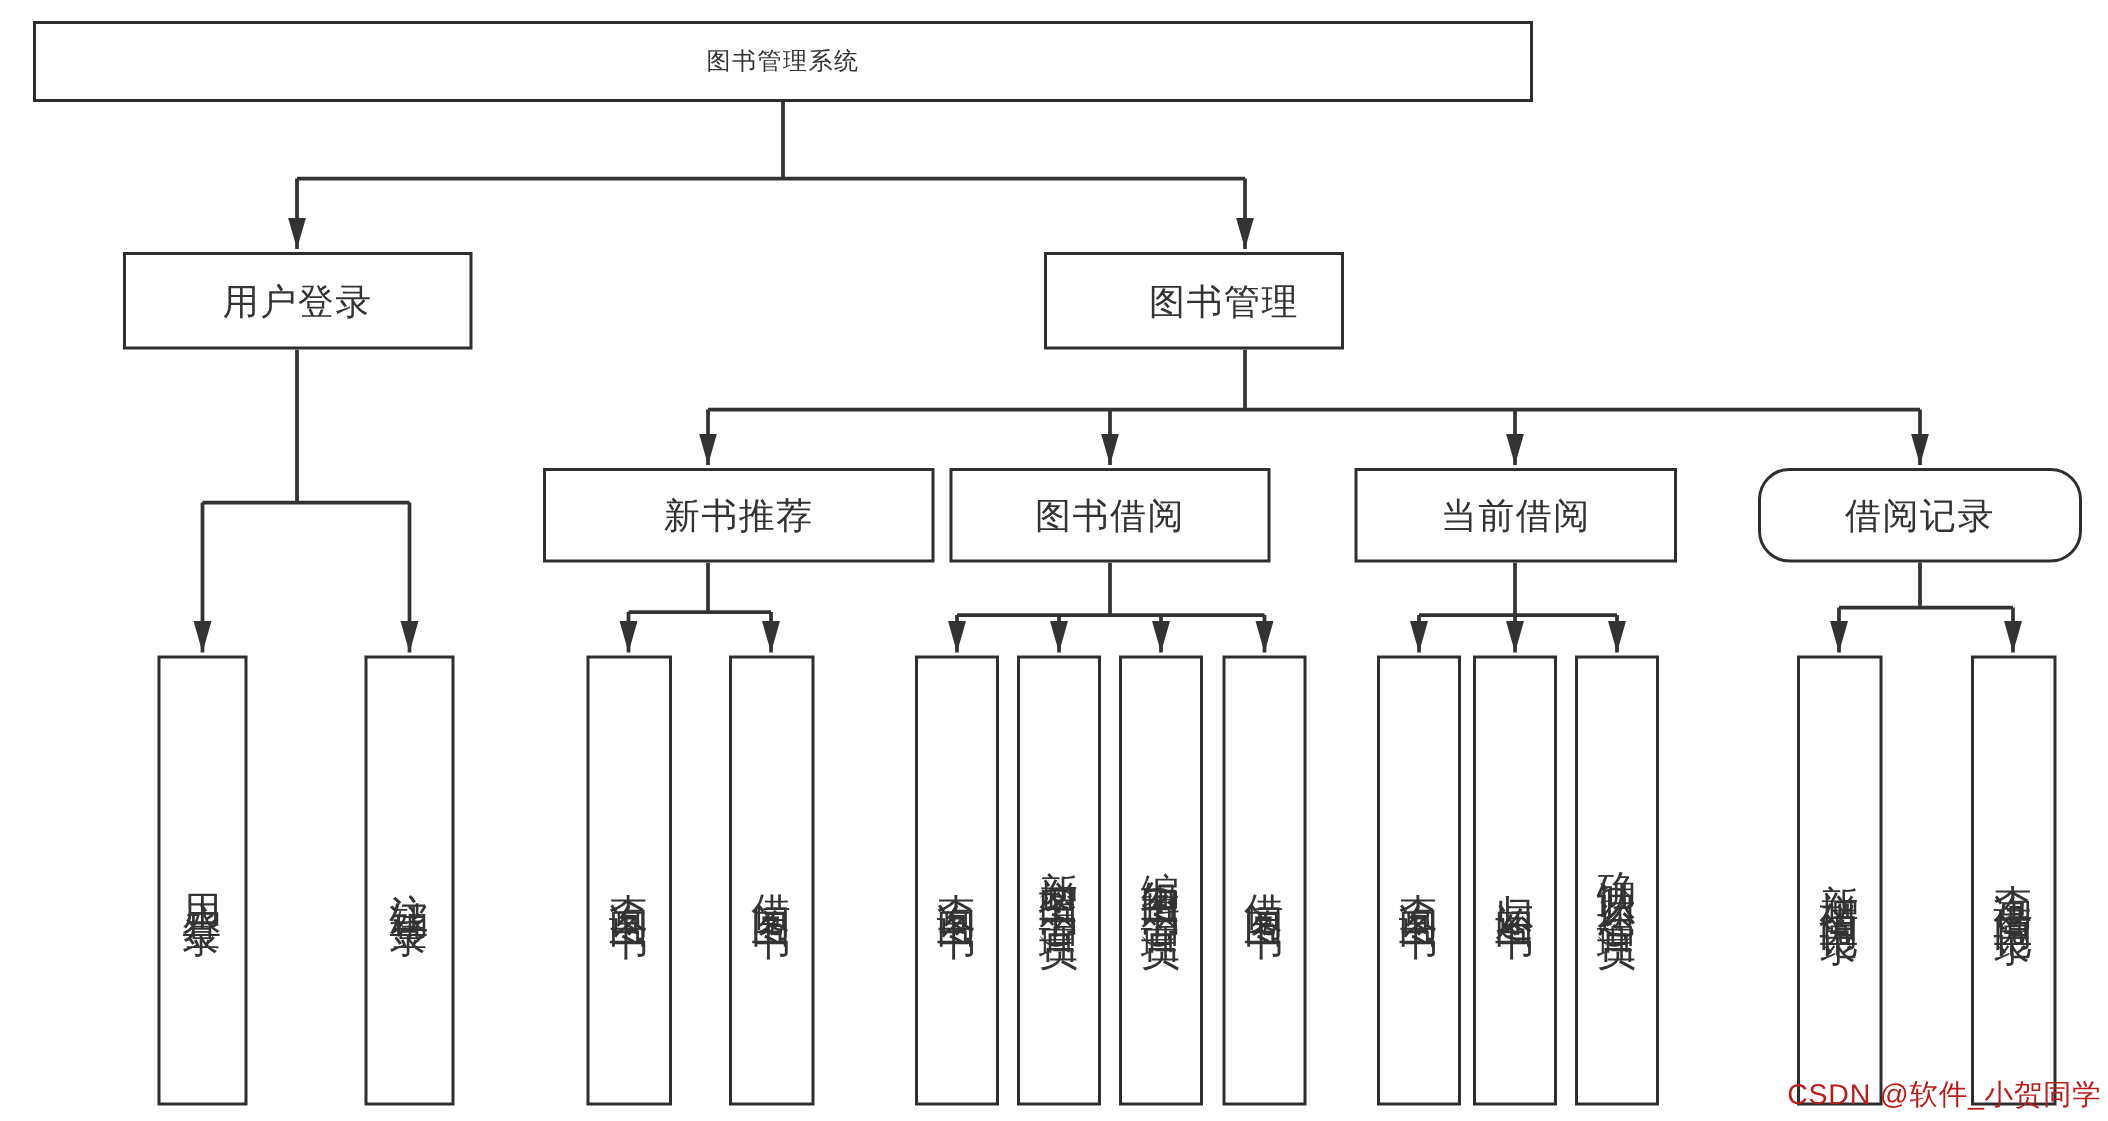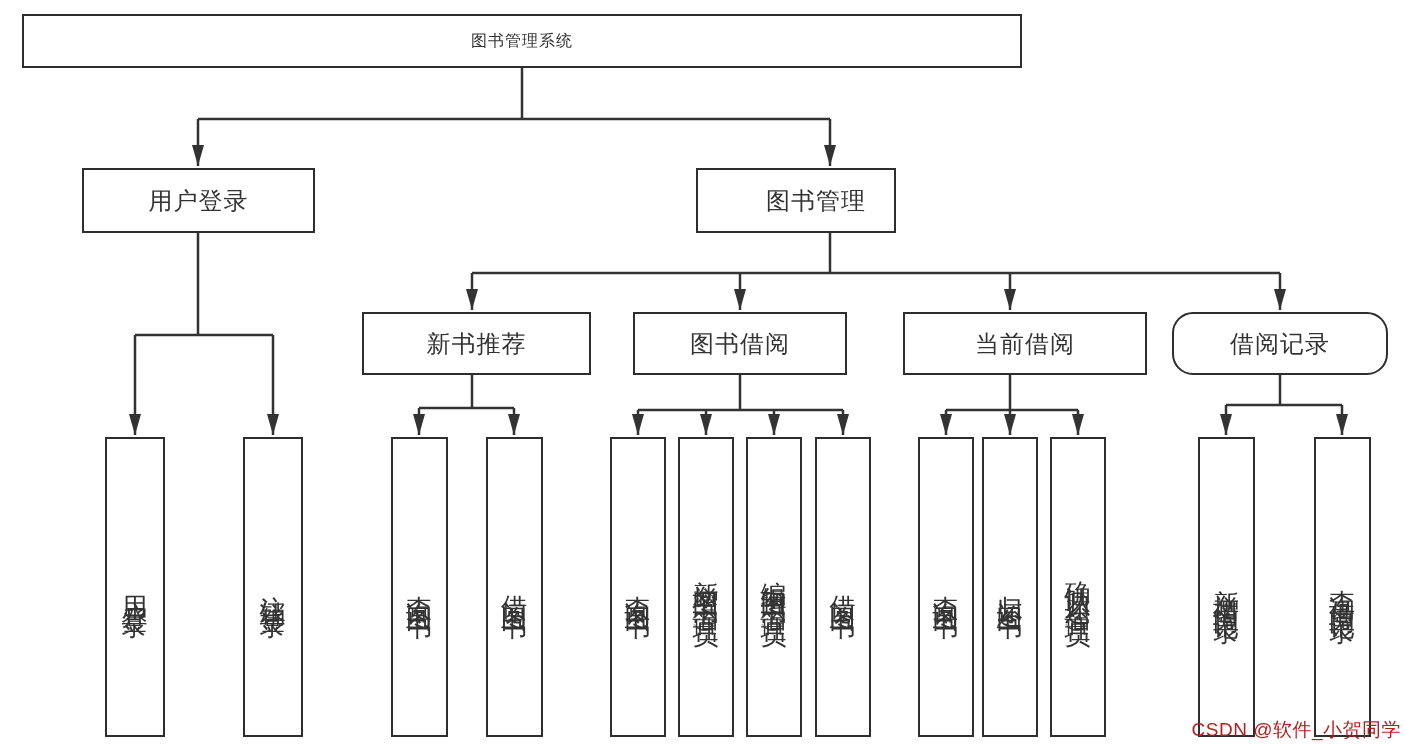--- a/index.html
+++ b/index.html
@@ -104,27 +104,27 @@
     <span>图书管理系统</span>
   </div>
 
   <div class="node h" style="left:82px; top:168px; width:233px; height:65px;">
     <span>用户登录</span>
   </div>
   <div class="node h" style="left:696px; top:168px; width:200px; height:65px;padding-left:40px;">
     <span>图书管理</span>
   </div>
 
-  <div class="node h" style="left:362px; top:312px; width:229px; height:63px;">
+  <div class="node h" style="left:362px; top:312px; width:261px; height:63px;">
     <span>新书推荐</span>
   </div>
   <div class="node h" style="left:633px; top:312px; width:214px; height:63px;justify-content:center;">
     <span>图书借阅</span>
   </div>
-  <div class="node h" style="left:903px; top:312px; width:244px; height:63px;">
+  <div class="node h" style="left:903px; top:312px; width:215px; height:63px;">
     <span>当前借阅</span>
   </div>
   <div class="node h" style="left:1172px; top:312px; width:216px; height:63px;border-radius:21px;">
     <span>借阅记录</span>
   </div>
 
   <div class="node v" style="left:105px; top:437px; width:60px; height:300px;">
     <span class="vtext">用户登录</span>
   </div>
   <div class="node v" style="left:243px; top:437px; width:60px; height:300px;">

